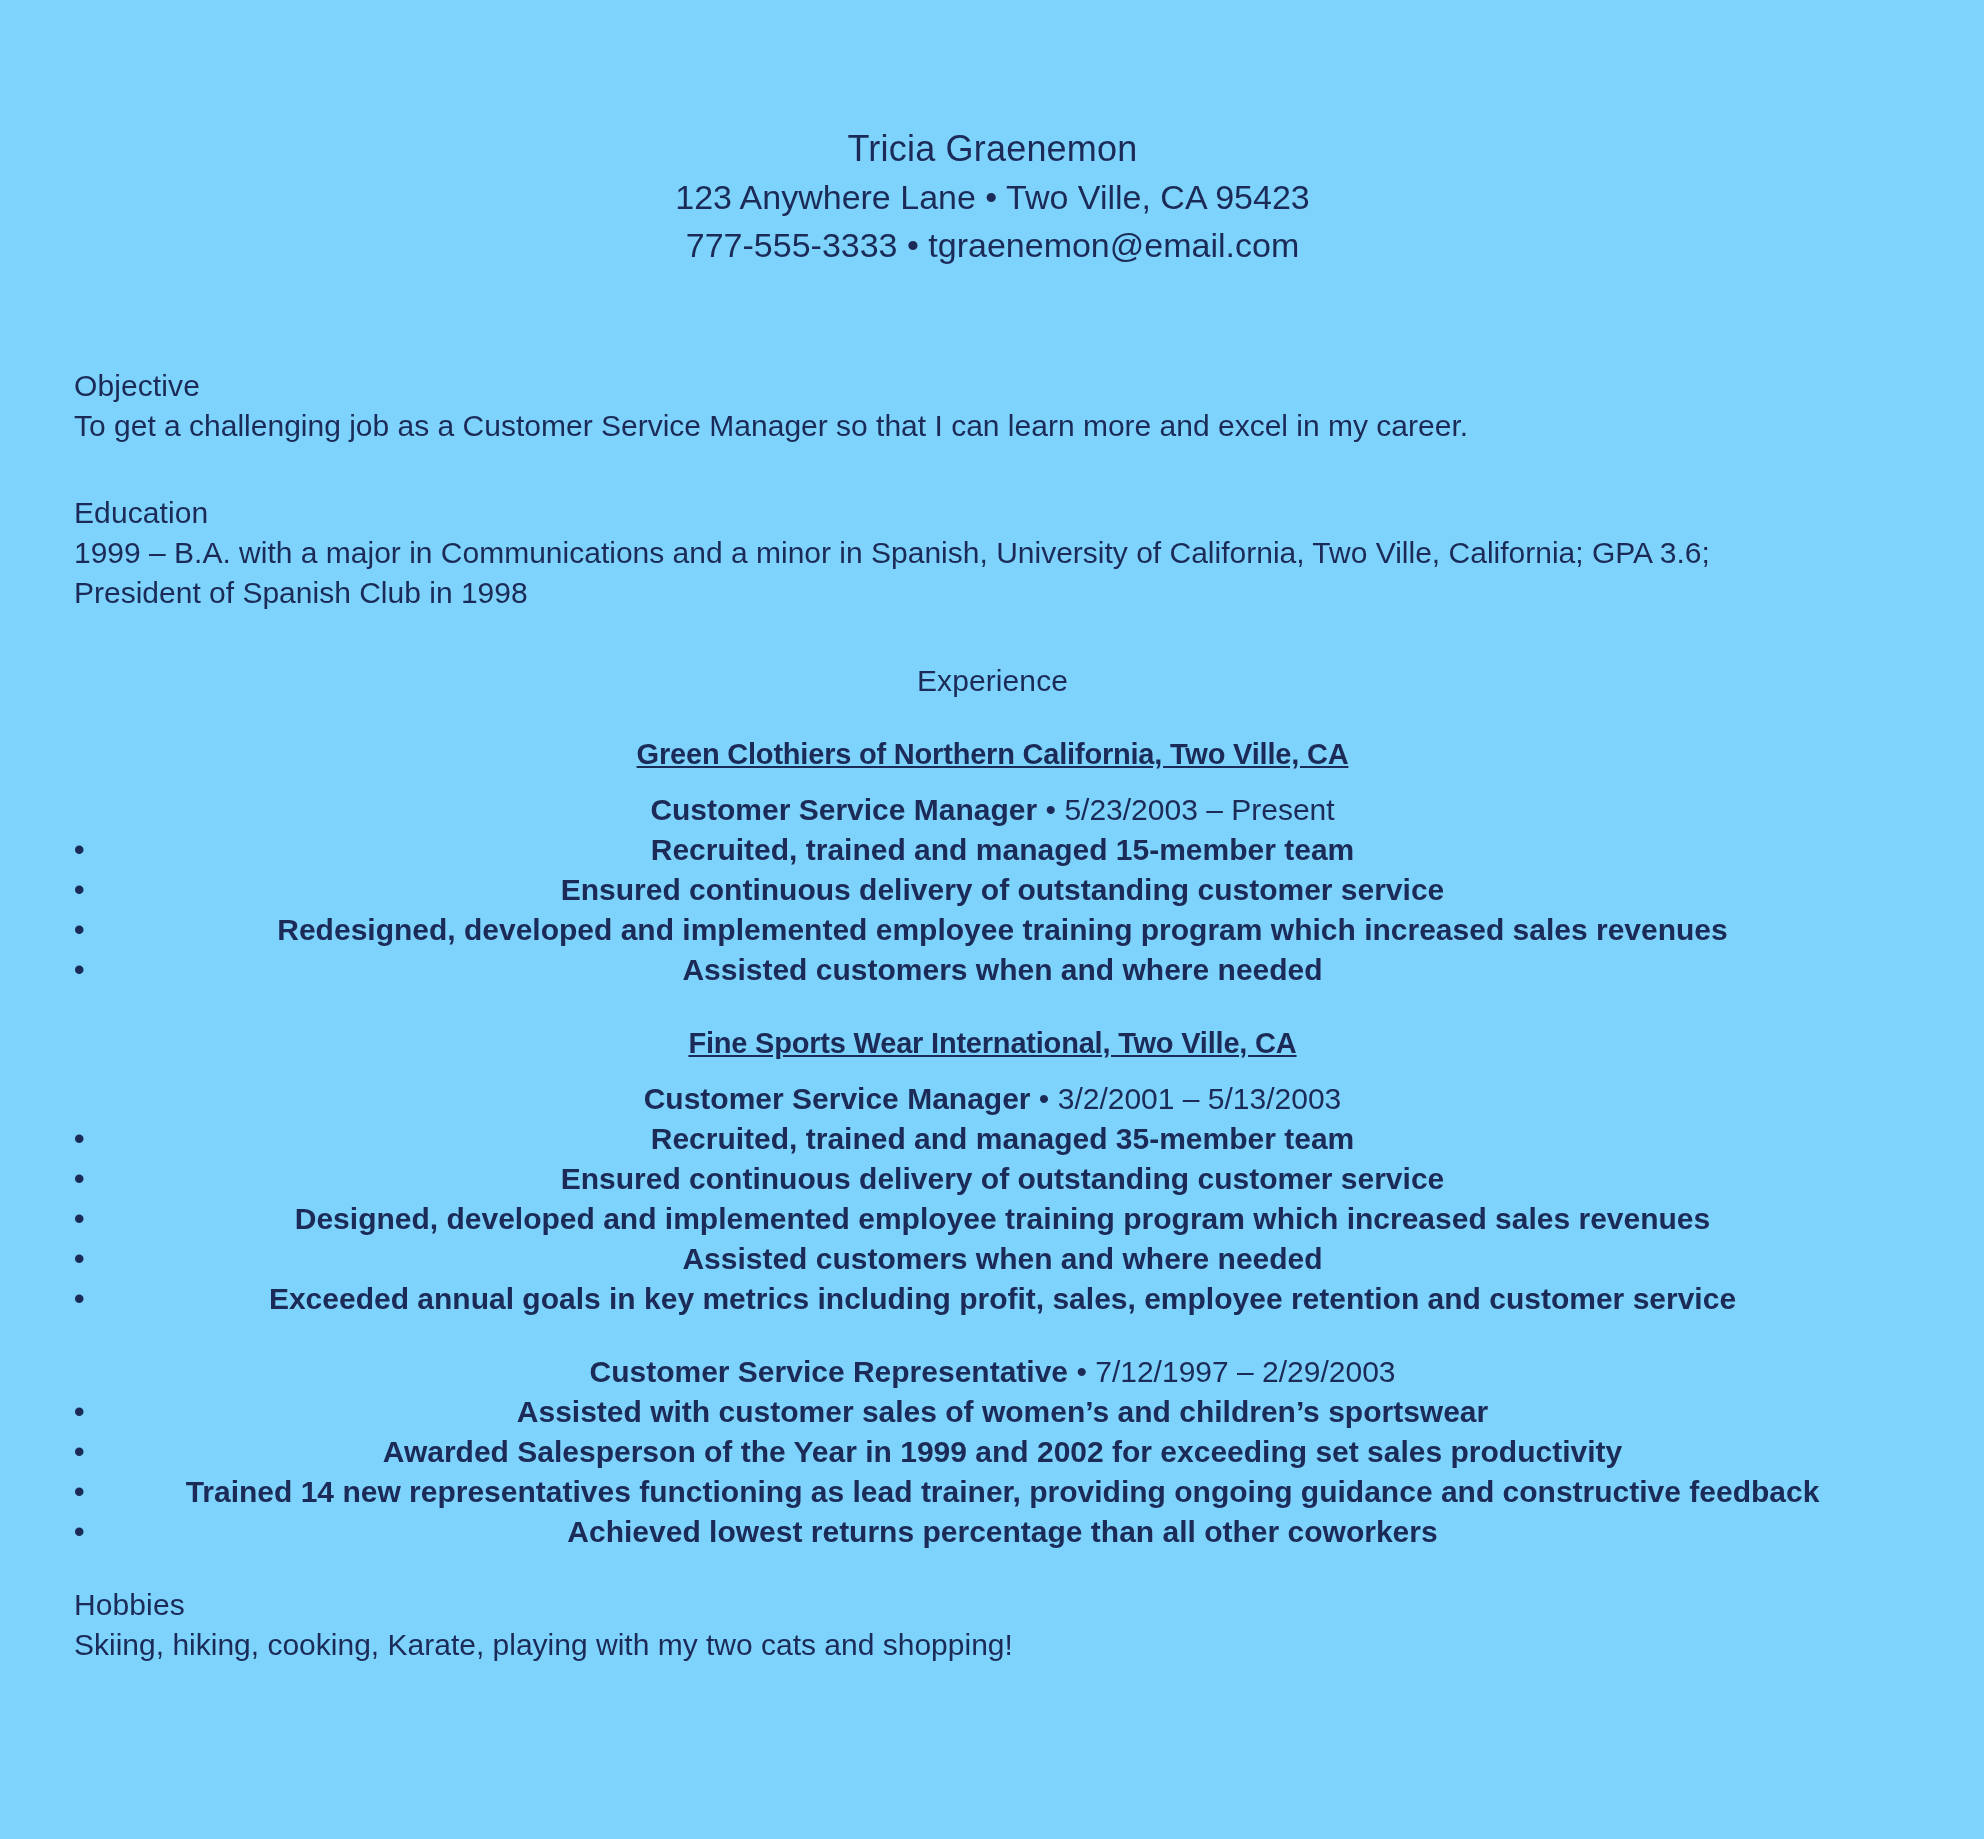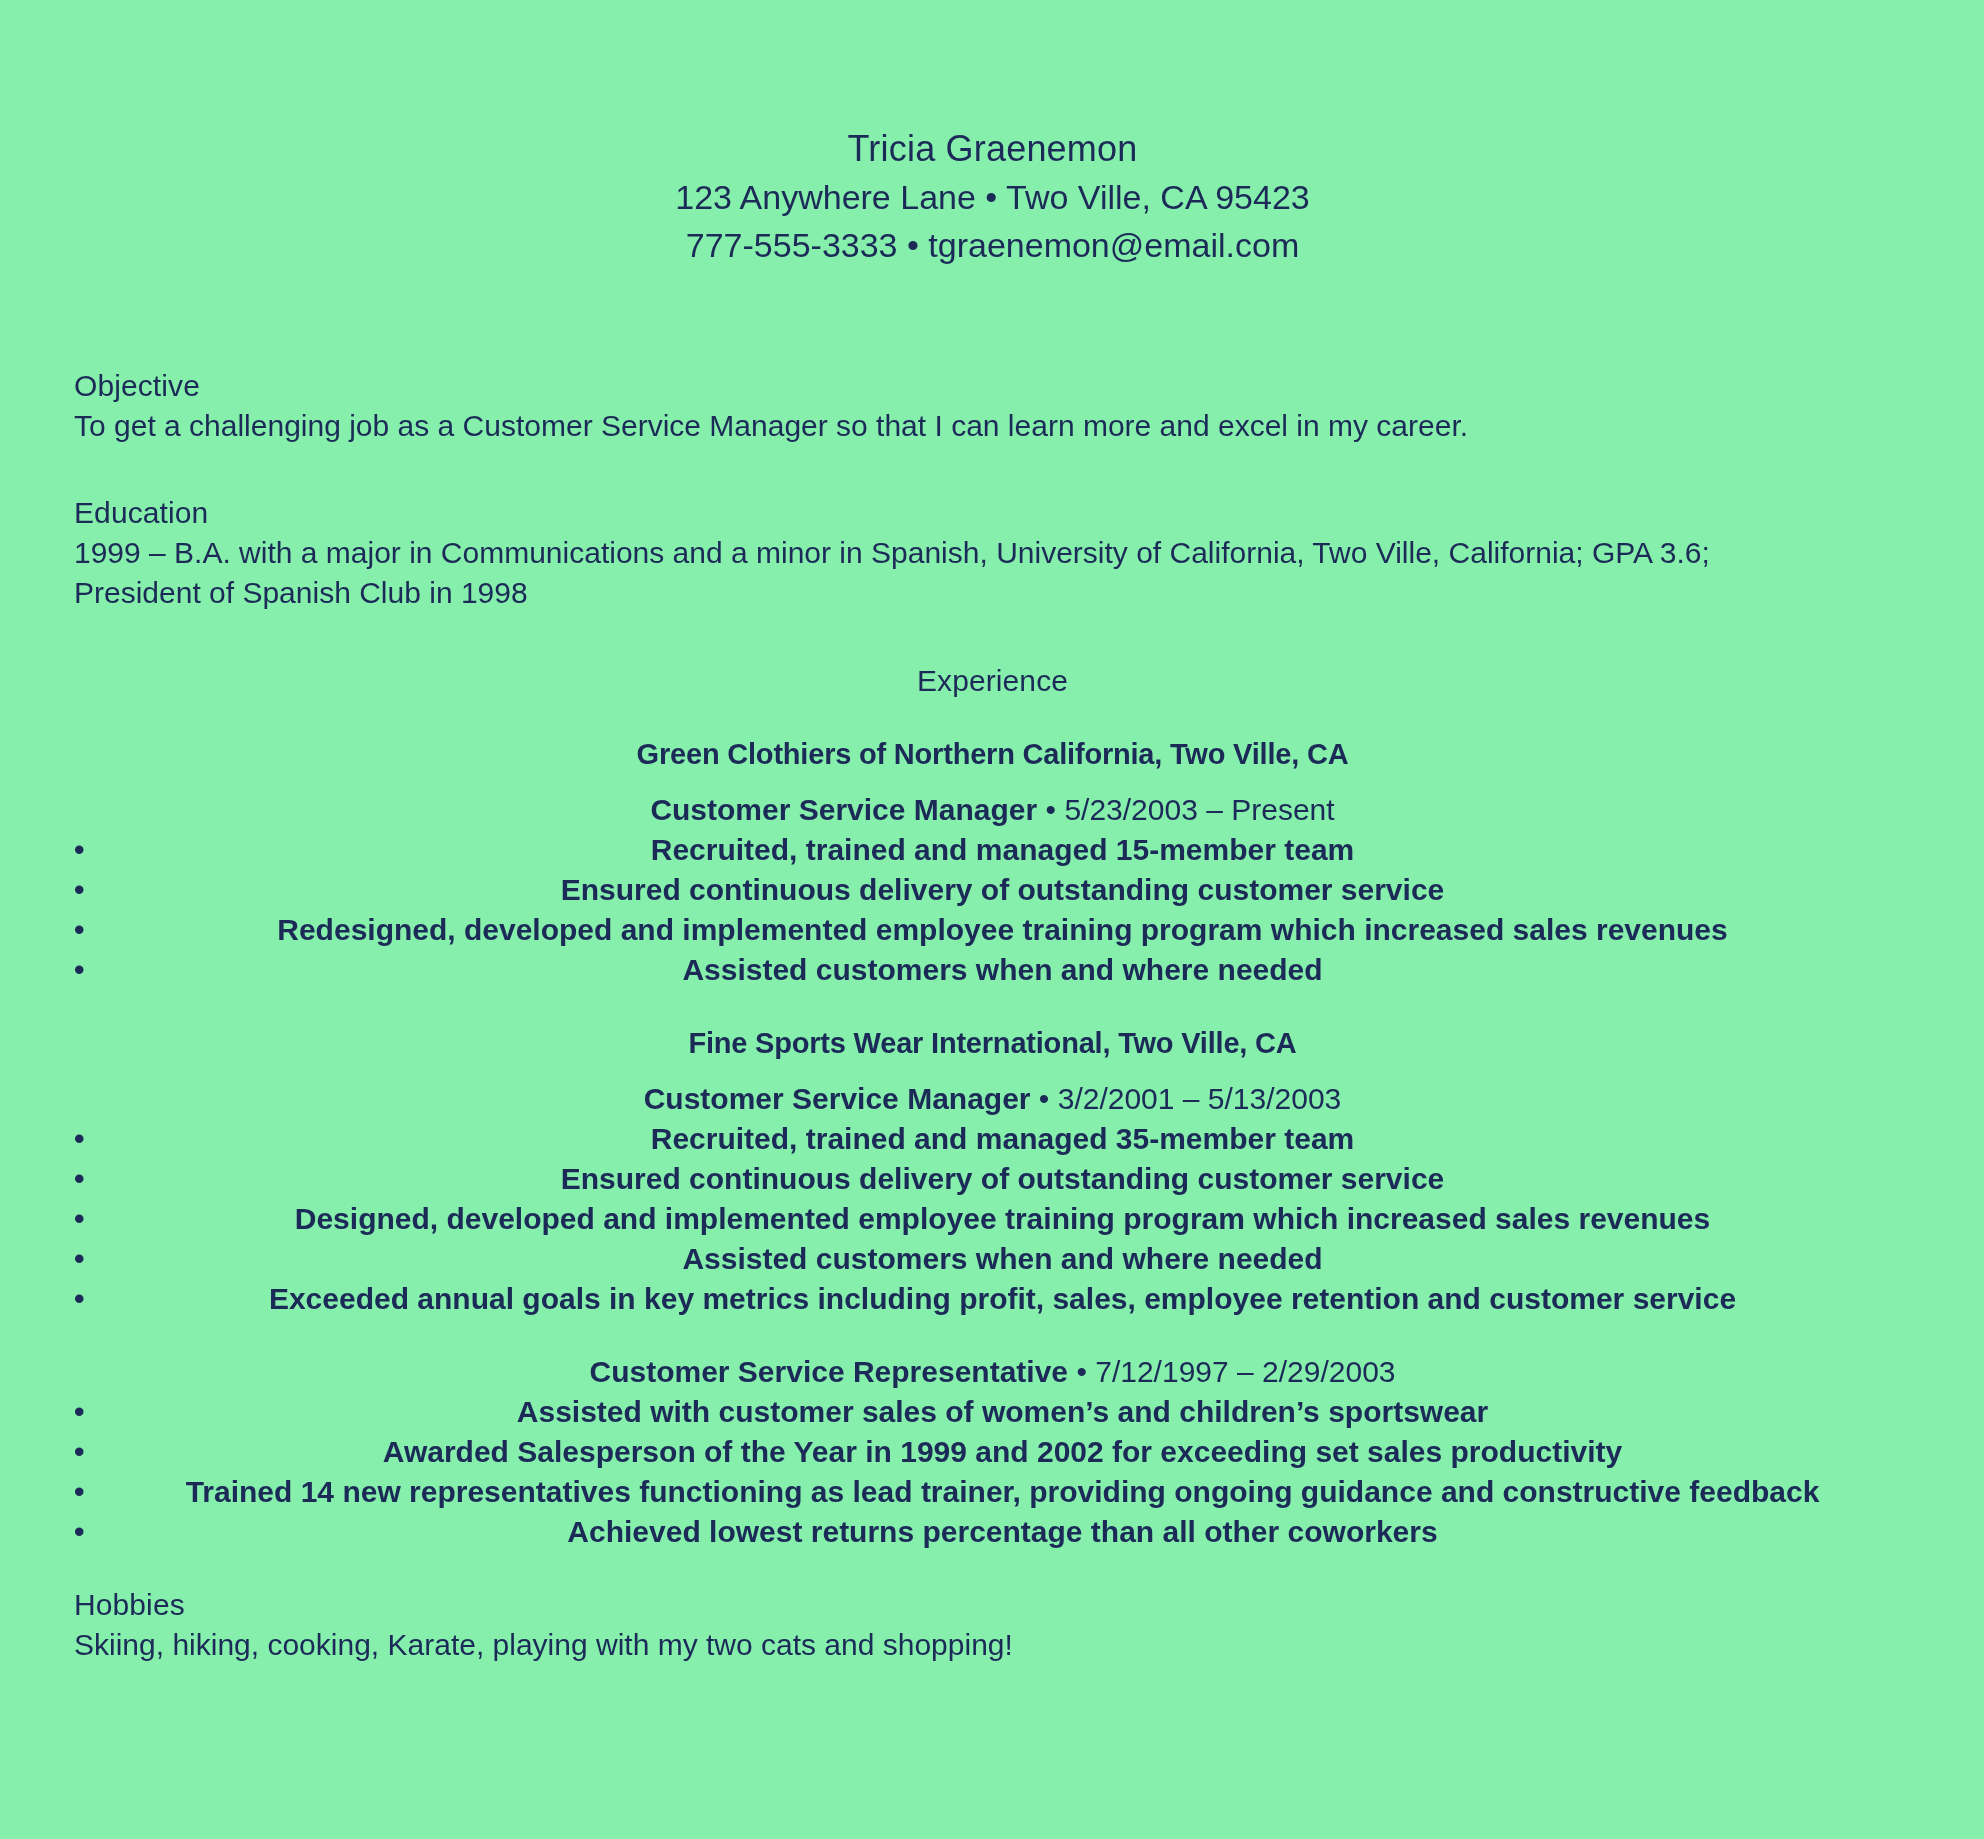--- a/index.html
+++ b/index.html
@@ -13,21 +13,21 @@
     font-family: "Liberation Sans", sans-serif;
     color: #1b2a57;
     -webkit-font-smoothing: antialiased;
   }
   .page {
     position: relative;
     width: 1985px;
     height: 1839px;
     box-sizing: border-box;
     padding: 0 74px;
-    background: #86efac;
+    background: #7dd3fc;
   }
 
   
   .header {
     text-align: center;
     padding-top: 125px;
   }
   .header .name {
     font-size: 36px;
     line-height: 48px;
@@ -66,20 +66,21 @@
     margin-top: 33px;
   }
   .job:first-of-type {
     margin-top: 30px;
   }
   .job-company {
     font-size: 29px;
     line-height: 40px;
     font-weight: bold;
     letter-spacing: -0.2px;
+    text-decoration: underline;
   }
   .job-role-line {
     font-size: 30px;
     line-height: 40px;
     font-weight: 400;
     margin-top: 16px;
   }
   .job-role-line .role {
     font-weight: bold;
   }

